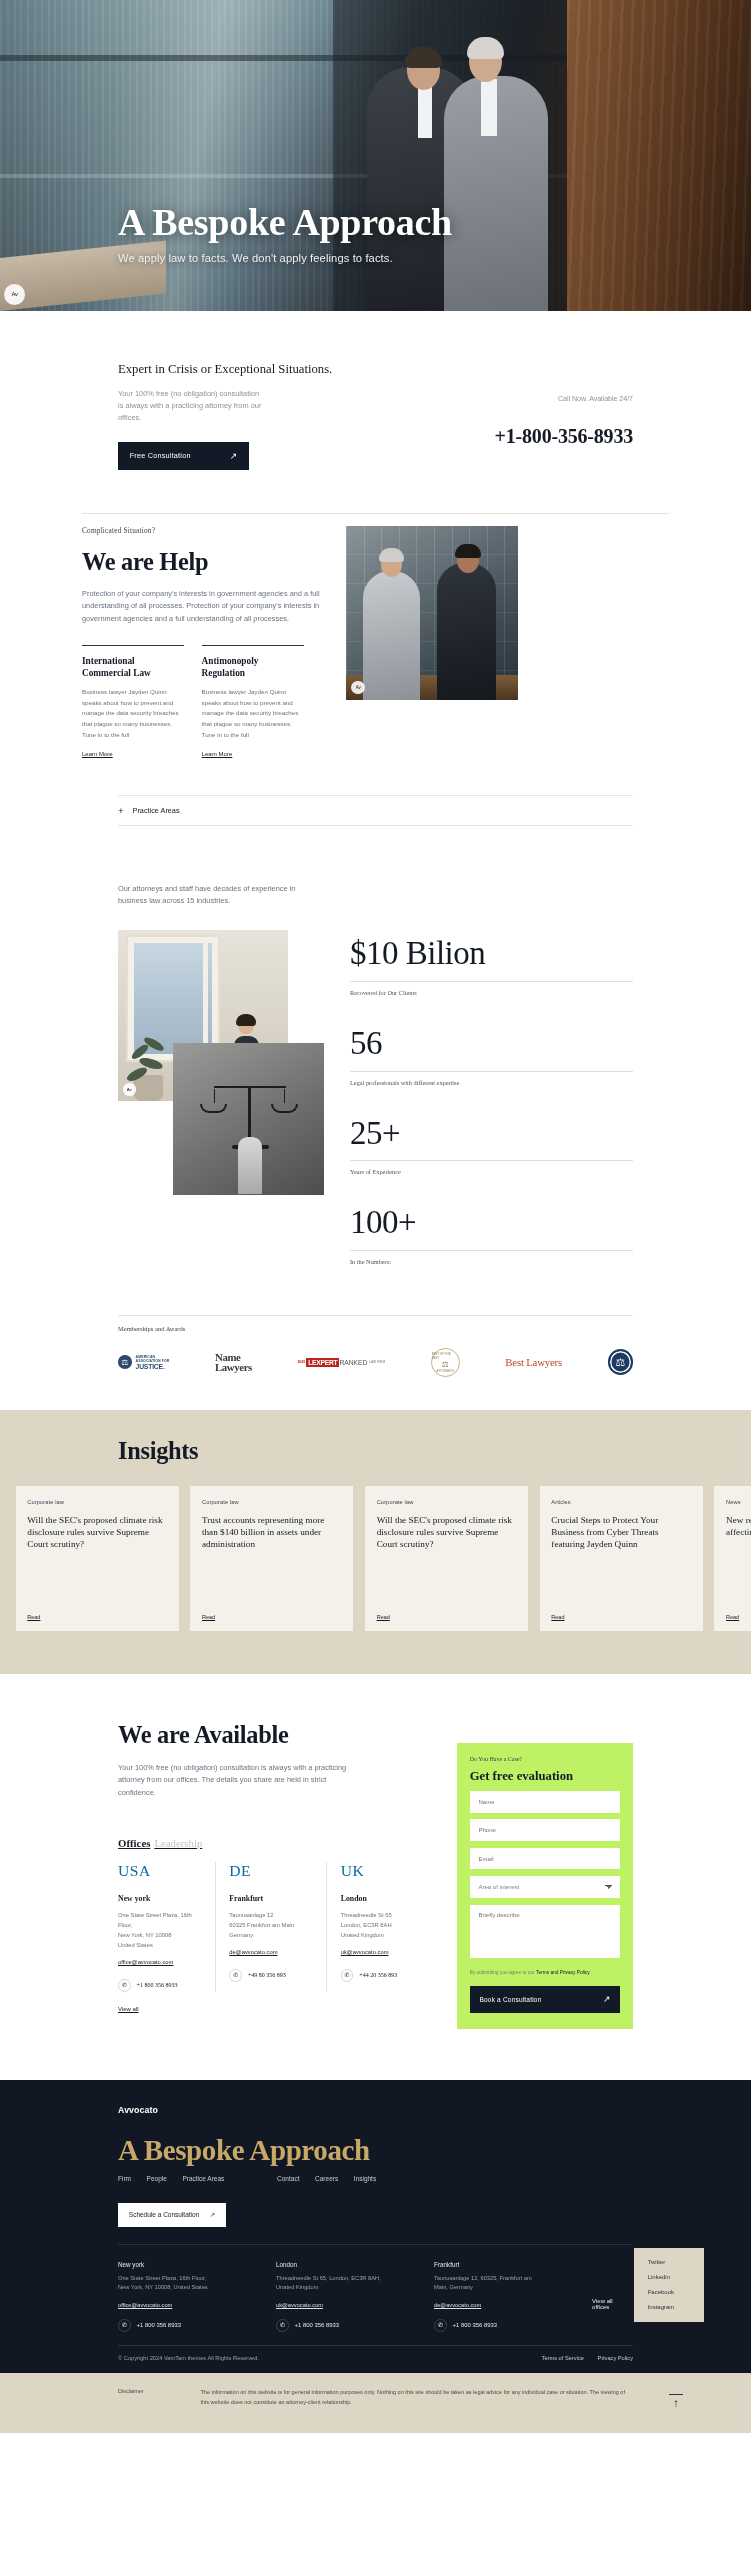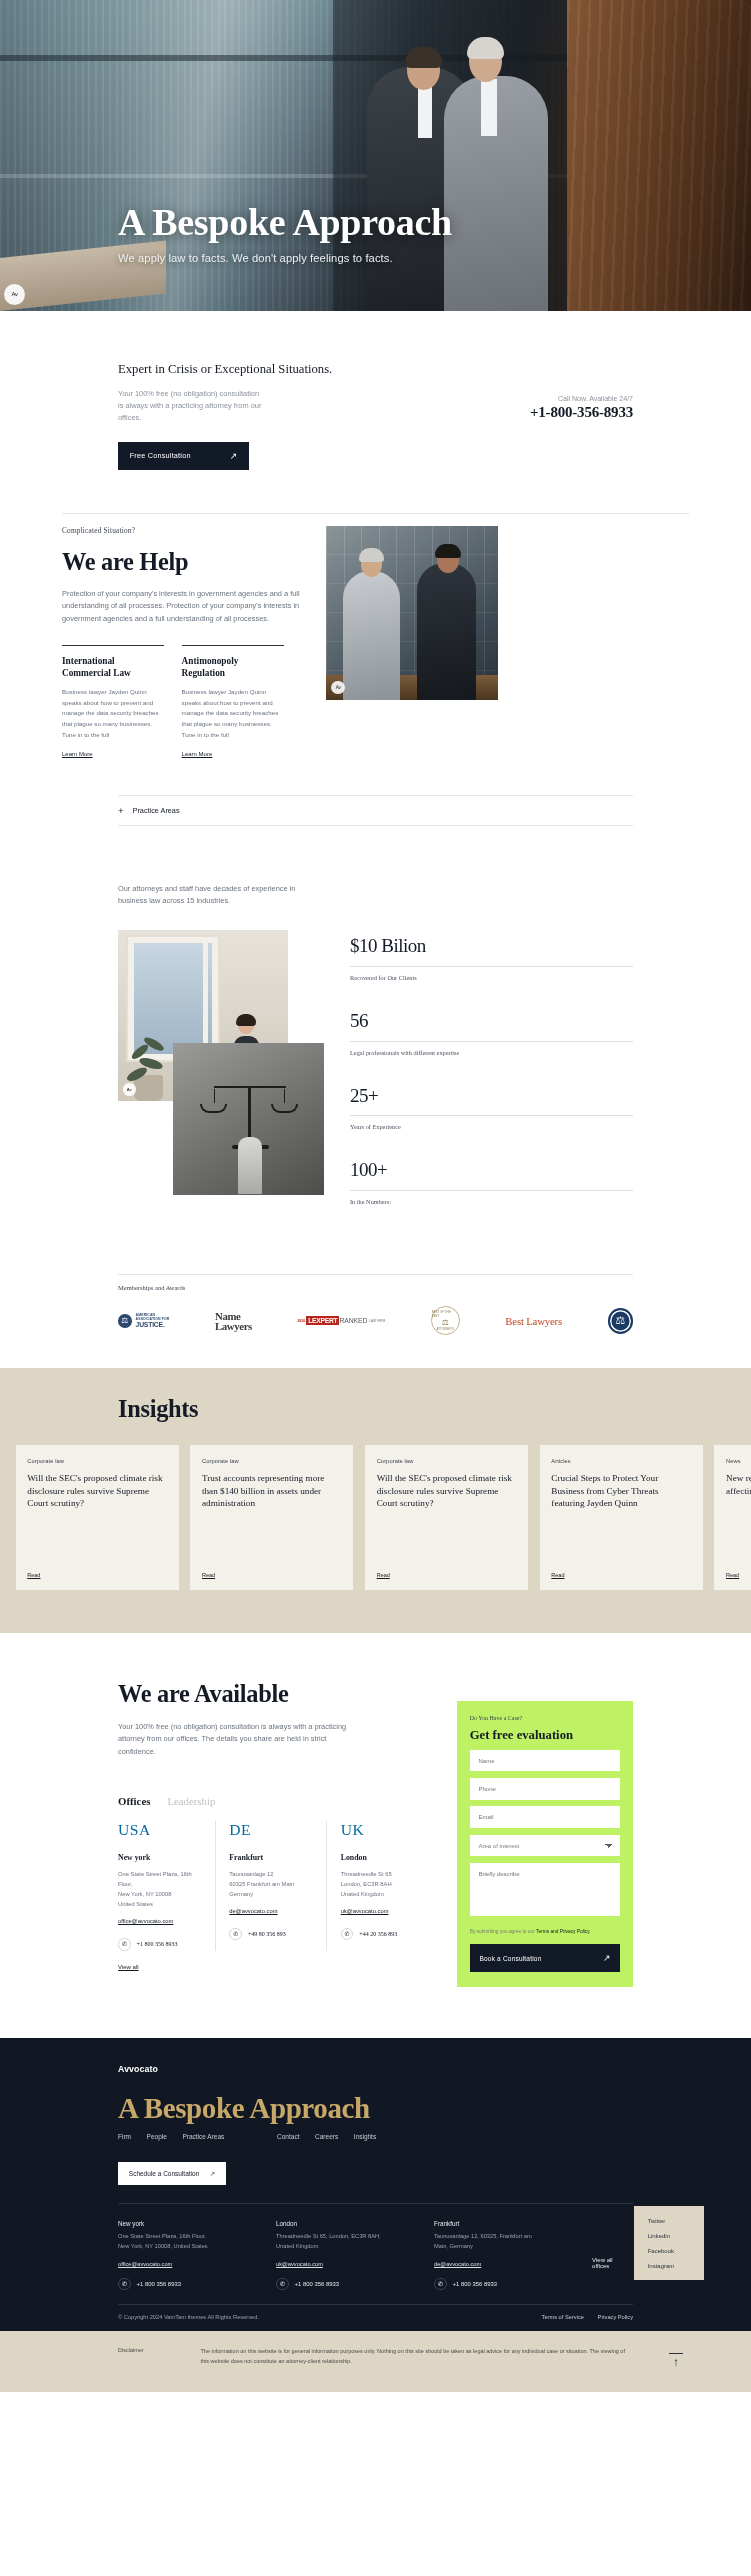--- a/index.html
+++ b/index.html
@@ -100,24 +100,24 @@
   .btn-dark .arr { font-size: 8.8px; }
 
   
   .intro { padding: 51px 118px 43px; display:flex; justify-content:space-between; align-items:flex-start; }
   .intro-l { width: 293px; }
   .intro-title { font-family:"Liberation Serif",serif; font-size: 12.7px; color:#141a26; }
   .intro-p { margin-top: 10.8px; font-size: 7.4px; line-height:1.65; color:#8b929c; width: 147px; }
   .intro-btn-wrap { margin-top: 17.6px; }
   .intro-r { text-align:right; padding-top: 33px; }
   .callnow { font-size: 7px; color:#8b929c; }
-  .phone { font-family:"Liberation Serif",serif; font-size: 15px; font-weight:700; margin-top:2px; letter-spacing:-0.2px; }
-
-  
-  .help { padding: 0 62px 0; }
+  .phone { font-family:"Liberation Serif",serif; font-size: 20px; font-weight:700; margin-top:23px; letter-spacing:-0.2px; }
+
+  
+  .help { padding: 0 82px 0; }
   .help-grid { display:flex; gap: 23.5px; padding-top: 12.7px; }
   .help-l { width: 240px; }
   .help-l .h2 { margin-top: 12.7px; }
   .help-l .desc { margin-top: 11.7px; font-size: 7.4px; line-height:1.7; color:#6a7380; }
   .cards2 { display:flex; gap: 17.6px; margin-top: 19.6px; }
   .card2 { width: 102px; }
   .card2 .line { height:1px; background:#2b323e; margin-bottom: 8.8px; }
   .card2 h3 { font-family:"Liberation Serif",serif; font-size:9.3px; line-height:1.3; font-weight:700; }
   .card2 p { margin-top: 7.8px; font-size:6.2px; line-height:1.75; color:#6a7380; }
   .card2 a { display:inline-block; margin-top:9.8px; font-size:6px; color:#141a26; text-decoration:underline; }
@@ -194,21 +194,21 @@
   .img-scales .sc-pan { position:absolute; width:27px; height:9.8px; border:2px solid #1c1c1b; border-top:none; border-radius:0 0 13.7px 13.7px; }
   .img-scales .sc-pan.left { left:27px; top:61px; }
   .img-scales .sc-pan.right { left:98px; top:61px; }
   .img-scales .sc-str { position:absolute; width:1px; background:#1c1c1b; }
   .img-scales .sc-str.a { left:41px; top:46px; height:14.7px; }
   .img-scales .sc-str.b { left:111px; top:46px; height:14.7px; }
   .img-scales .hand { position:absolute; left:65px; top:94px; width:23.5px; height:57px; background:linear-gradient(180deg,#d9d9d7,#a8a8a6); border-radius:9.8px 9.8px 0 0; }
 
   .stats { flex:1; padding-top: 5.9px; }
   .stat { margin-bottom: 29px; }
-  .stat .num { font-family:"Liberation Serif",serif; font-size: 19px; font-weight:400; letter-spacing:-0.5px; color:#141a26; }
+  .stat .num { font-family:"Liberation Serif",serif; font-size: 33px; font-weight:400; letter-spacing:-0.5px; color:#141a26; }
   .stat .ln { height:1px; background:#dedede; margin: 8.8px 0 6.8px; }
   .stat .cap { font-family:"Liberation Serif",serif; font-size:6.3px; color:#4a5260; }
 
   
   .awards { padding: 21.5px 118px 33px; }
   .awards .hd { font-family:"Liberation Serif",serif; font-size:6.5px; color:#3d4450; padding-top: 8.8px; }
   .awards-row { display:flex; align-items:center; justify-content:space-between; margin-top: 15.6px; }
   .logo { display:flex; align-items:center; gap:3.9px; opacity:.92; }
   .logo .circ { width:13.7px; height:13.7px; border-radius:50%; background:#1d3a63; color:#fff; display:flex; align-items:center; justify-content:center; font-size:7.8px; }
   .logo .txt1 { font-size:3.5px; font-weight:700; color:#1d3a63; line-height:1.15; letter-spacing:0.1px; }
@@ -230,21 +230,21 @@
   .ins-rail { display:flex; gap: 11.7px; margin-top: 21.5px; padding-left: 15.6px; }
   .ins-card { flex: 0 0 163px; background:#f3f1ea; padding: 12.7px 11.7px 11.7px; height: 145px; display:flex; flex-direction:column; }
   .ins-card .tag { font-size:5.7px; color:#3c4350; letter-spacing:0.1px; }
   .ins-card h4 { font-family:"Liberation Serif",serif; font-size:9.2px; line-height:1.34; font-weight:400; margin-top:8.8px; color:#141a26; }
   .ins-card .read { margin-top:auto; font-size:5.5px; color:#141a26; text-decoration:underline; }
 
   
   .avail { padding: 47px 118px 0; display:flex; gap: 19.6px; }
   .avail-l { flex:1; }
   .avail-l .desc { margin-top: 12.7px; font-size:7.4px; line-height:1.7; color:#6a7380; width: 244px; }
-  .tabs { display:flex; gap: 17px; margin-top: 37px; }
+  .tabs { display:flex; gap: 4px; margin-top: 37px; text-decoration: underline; }
   .tab { font-family:"Liberation Serif",serif; font-size:10.8px; font-weight:700; color:#141a26; cursor:pointer; }
   .tab.inactive { color:#c3c2be; font-weight:400; }
   .offices { display:flex; margin-top: 13.7px; }
   .office { flex:1; padding-right: 11.7px; }
   .office + .office { border-left:1px solid #e4e3df; padding-left: 13.7px; }
   .office .cc { font-family:"Liberation Serif",serif; font-size:15.6px; color:#0369a1; letter-spacing:0.5px; }
   .office .city { font-family:"Liberation Serif",serif; font-size:7.8px; font-weight:700; margin-top:13.7px; color:#141a26; }
   .office .addr { font-size:5.8px; line-height:1.75; color:#6a7380; margin-top:6.8px; }
   .office .mail { display:inline-block; font-size:5.8px; color:#141a26; text-decoration:underline; margin-top:8.8px; }
   .office .tel { display:flex; align-items:center; gap:5.9px; margin-top:10.8px; }

